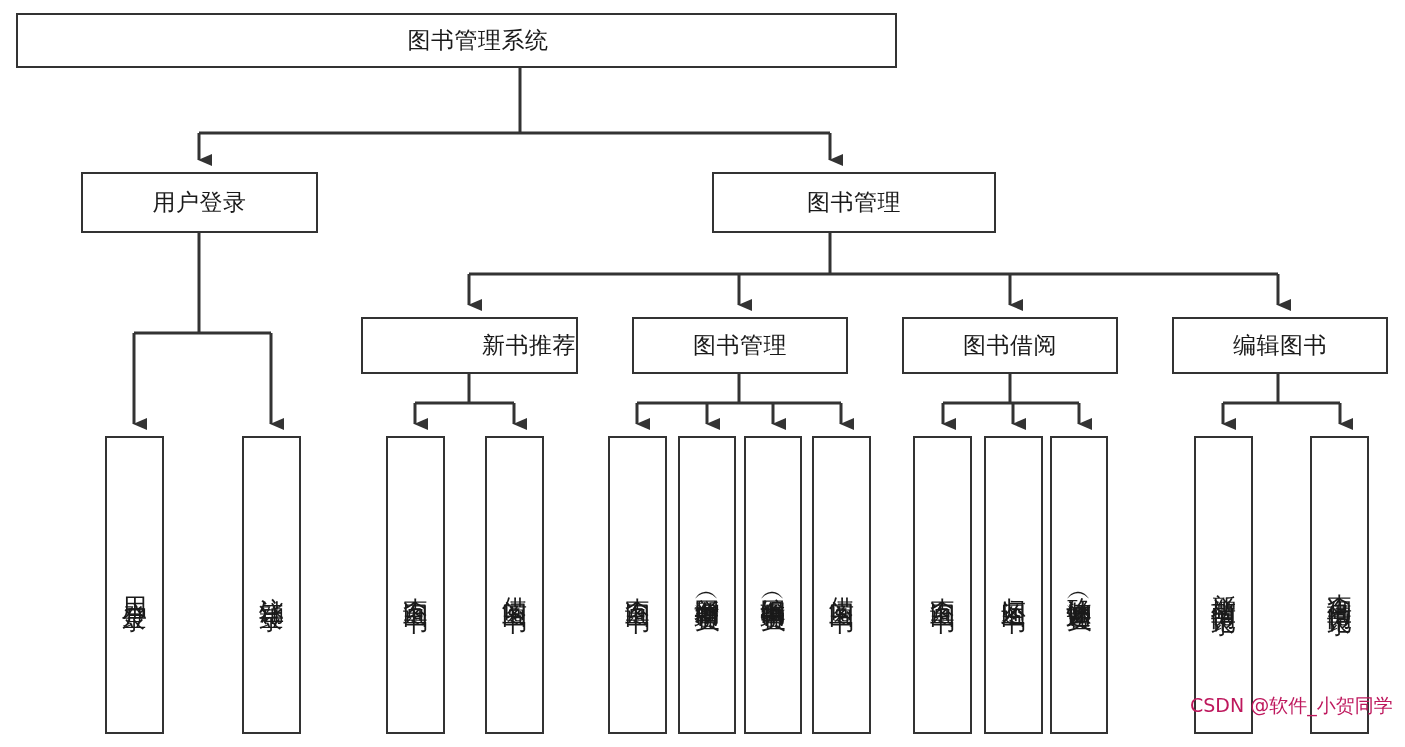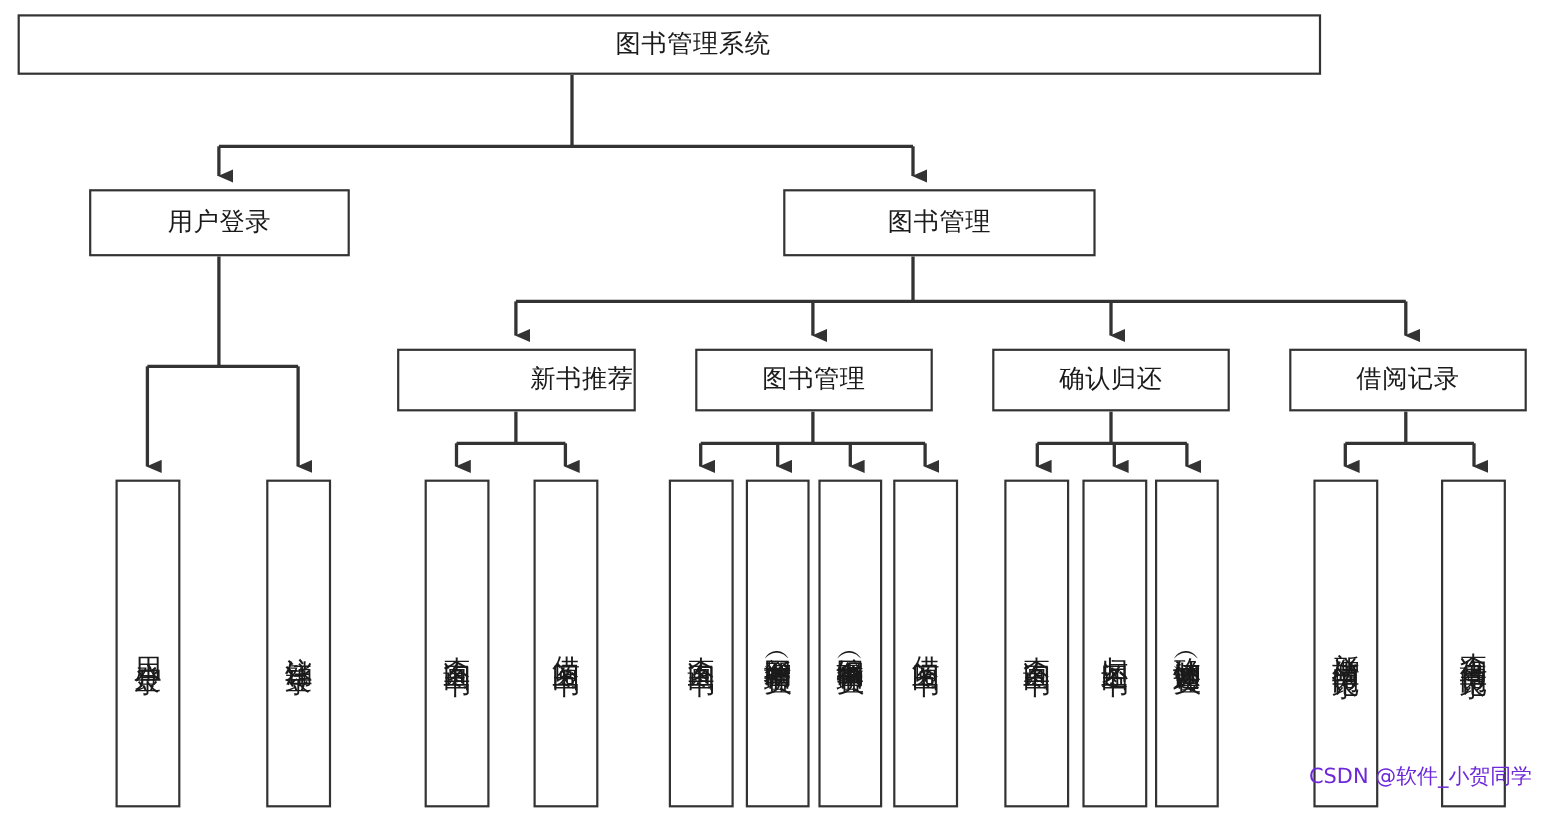--- a/index.html
+++ b/index.html
@@ -54,21 +54,21 @@
   }
   .node.vertical.tight .node-label {
     font-size: 25px;
     letter-spacing: 1.5px;
   }
   .watermark {
     position: absolute;
     left: 1190px;
     top: 693px;
     font-size: 19px;
-    color: #6d28d9;
+    color: #be185d;
     white-space: nowrap;
     font-family: "DejaVu Sans", "Liberation Sans", sans-serif;
   }
 </style>
 </head>
 <body>
 
 <svg id="diagram" viewBox="0 0 1405 747" xmlns="http://www.w3.org/2000/svg">
   <defs>
     <marker id="arrow" viewBox="0 0 12 14" refX="6" refY="13" markerWidth="12" markerHeight="14" orient="auto-start-reverse" markerUnits="userSpaceOnUse">
@@ -112,42 +112,42 @@
     <path d="M 1013 403 L 1013 424" marker-end="url(#arrow)"></path>
     <path d="M 1079 403 L 1079 424" marker-end="url(#arrow)"></path>
 
     <path d="M 1278 374 L 1278 403"></path>
     <path d="M 1223 403 L 1340 403"></path>
     <path d="M 1223 403 L 1223 424" marker-end="url(#arrow)"></path>
     <path d="M 1340 403 L 1340 424" marker-end="url(#arrow)"></path>
   </g>
 </svg>
 
-<div class="node horizontal" style="left:16px; top:13px; width:1185px; height:55px;padding-left:43px;">
+<div class="node horizontal" style="left:16px; top:13px; width:881px; height:55px;padding-left:43px;">
   <span class="node-label">图书管理系统</span>
 </div>
 
 <div class="node horizontal" style="left:81px; top:172px; width:237px; height:61px;">
   <span class="node-label">用户登录</span>
 </div>
 <div class="node horizontal" style="left:712px; top:172px; width:284px; height:61px;">
   <span class="node-label">图书管理</span>
 </div>
 
 <div class="node horizontal" style="left:361px; top:317px; width:217px; height:57px;justify-content:flex-end;">
   <span class="node-label">新书推荐</span>
 </div>
 <div class="node horizontal" style="left:632px; top:317px; width:216px; height:57px;">
   <span class="node-label">图书管理</span>
 </div>
 <div class="node horizontal" style="left:902px; top:317px; width:216px; height:57px;">
-  <span class="node-label">确认归还</span>
+  <span class="node-label">图书借阅</span>
 </div>
 <div class="node horizontal" style="left:1172px; top:317px; width:216px; height:57px;">
-  <span class="node-label">借阅记录</span>
+  <span class="node-label">编辑图书</span>
 </div>
 
 <div class="node vertical" style="left:105px; top:436px; width:59px; height:298px;">
   <span class="node-label">用户登录</span>
 </div>
 <div class="node vertical" style="left:242px; top:436px; width:59px; height:298px;">
   <span class="node-label">注销登录</span>
 </div>
 
 <div class="node vertical" style="left:386px; top:436px; width:59px; height:298px;">

